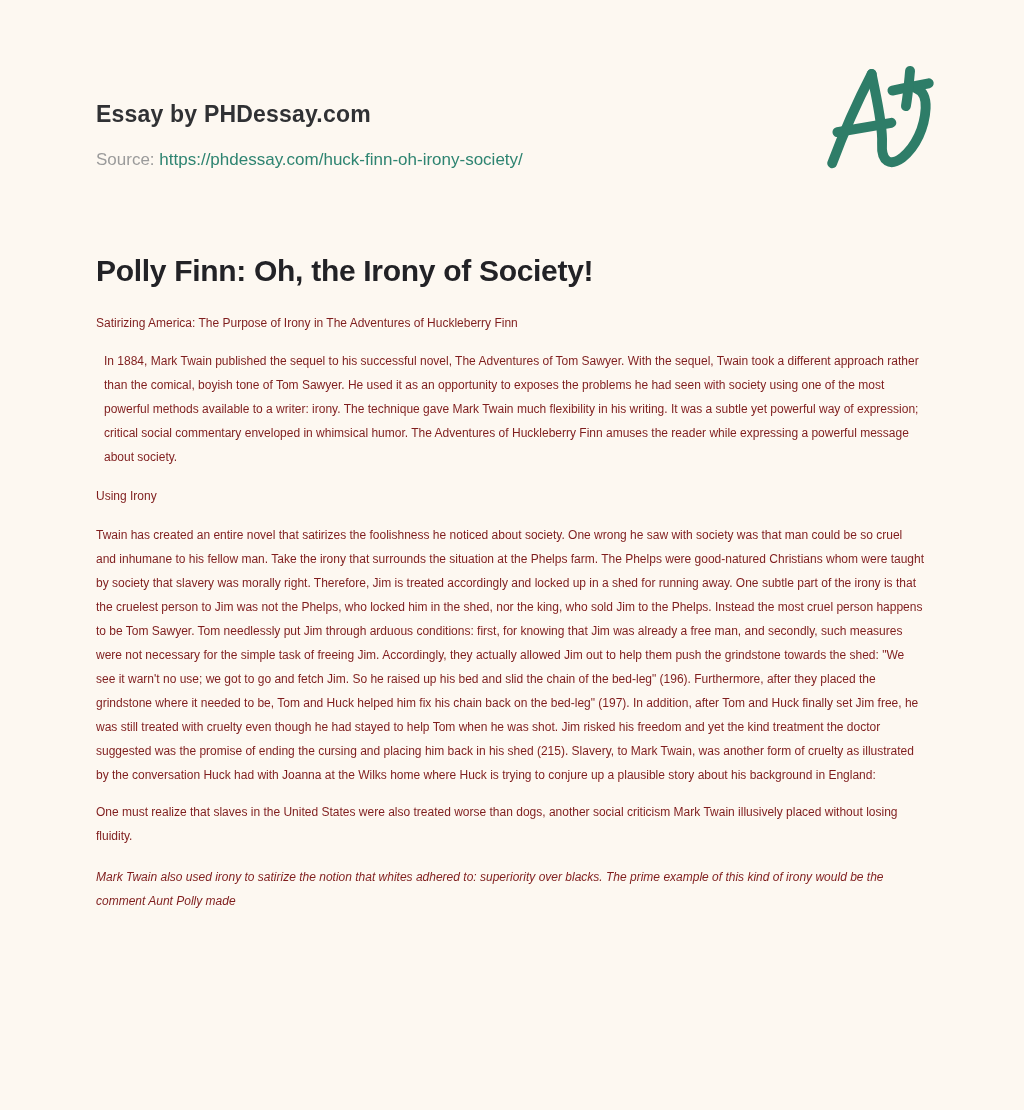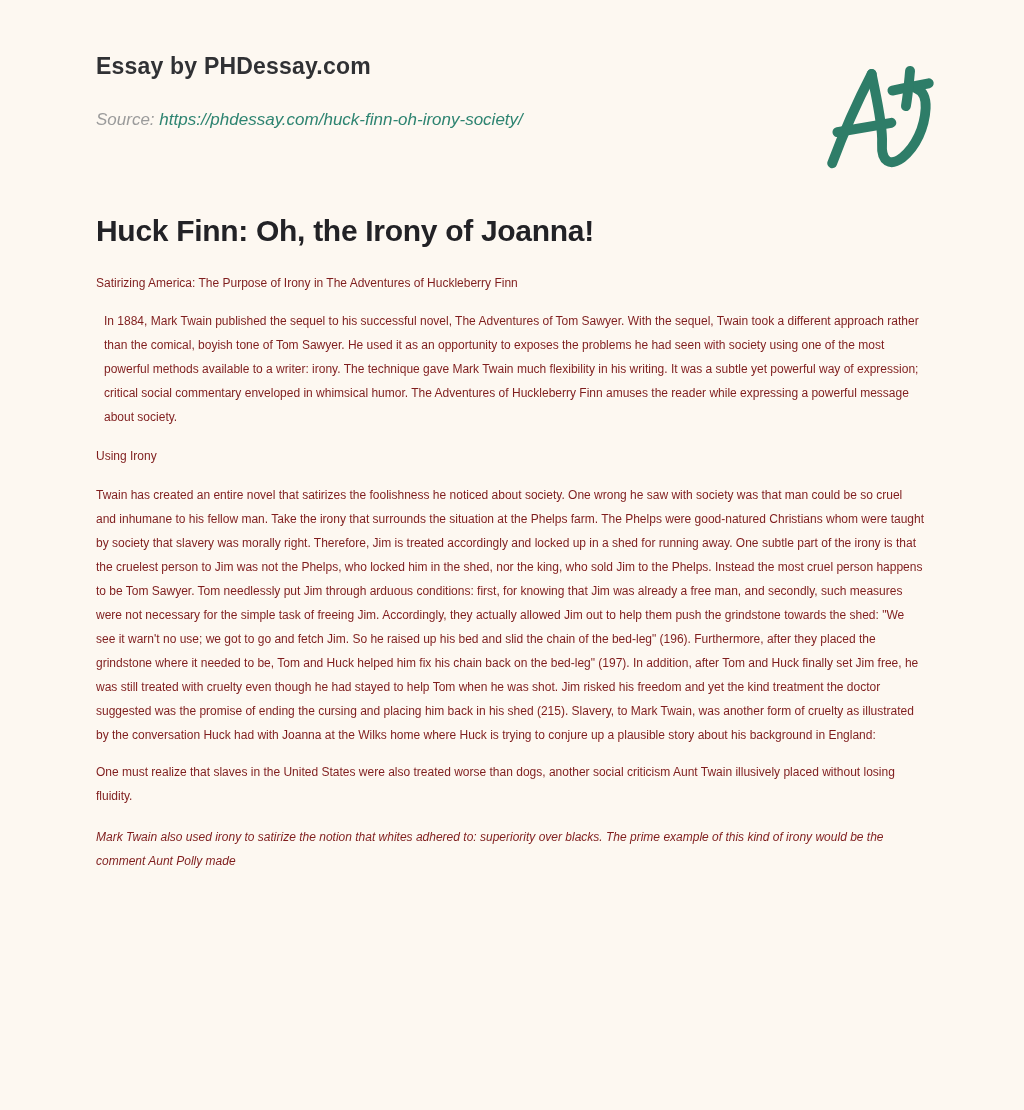--- a/index.html
+++ b/index.html
@@ -10,35 +10,34 @@
     width: 1024px;
     height: 1110px;
     background: #fdf8f1;
     font-family: "Liberation Sans", sans-serif;
     overflow: hidden;
     position: relative;
   }
   .page {
     box-sizing: border-box;
     width: 1024px;
-    padding: 52px 99px 0 96px;
+    padding: 100px 99px 0 96px;
   }
   .site-title {
     font-size: 23px;
     font-weight: 600;
     color: #303134;
     line-height: 28px;
     letter-spacing: 0.2px;
   }
   .source-line {
-    margin-top: 28px;
+    margin-top: 20px;
     font-size: 17px;
     line-height: 24px;
     color: #9b9b9b;
-    font-style: italic;
   }
   .source-line a {
     color: #2e8471;
     text-decoration: none;
   }
   .logo {
     position: absolute;
     top: 58px;
     right: 62px;
     width: 135px;
@@ -101,29 +100,29 @@
         <path d="M10 71 L 62 62"></path>
 
         <path d="M63 31 C 75 28.5 88 26 98 24"></path>
 
         <path d="M80 12 C 79 22 78 35 76 46"></path>
       </g>
     </svg>
   </div>
 
   <div class="article">
-    <h1 class="page-title">Huck Finn: Oh, the Irony of Joanna!</h1>
+    <h1 class="page-title">Polly Finn: Oh, the Irony of Society!</h1>
 
     <p class="subtitle">Satirizing America: The Purpose of Irony in The Adventures of Huckleberry Finn</p>
 
     <p class="p-first">In 1884, Mark Twain published the sequel to his successful novel, The Adventures of Tom Sawyer. With the sequel, Twain took a different approach rather than the comical, boyish tone of Tom Sawyer. He used it as an opportunity to exposes the problems he had seen with society using one of the most powerful methods available to a writer: irony. The technique gave Mark Twain much flexibility in his writing. It was a subtle yet powerful way of expression; critical social commentary enveloped in whimsical humor. The Adventures of Huckleberry Finn amuses the reader while expressing a powerful message about society.</p>
 
     <p>Using Irony</p>
 
     <p class="p-body2">Twain has created an entire novel that satirizes the foolishness he noticed about society. One wrong he saw with society was that man could be so cruel and inhumane to his fellow man. Take the irony that surrounds the situation at the Phelps farm. The Phelps were good-natured Christians whom were taught by society that slavery was morally right. Therefore, Jim is treated accordingly and locked up in a shed for running away. One subtle part of the irony is that the cruelest person to Jim was not the Phelps, who locked him in the shed, nor the king, who sold Jim to the Phelps. Instead the most cruel person happens to be Tom Sawyer. Tom needlessly put Jim through arduous conditions: first, for knowing that Jim was already a free man, and secondly, such measures were not necessary for the simple task of freeing Jim. Accordingly, they actually allowed Jim out to help them push the grindstone towards the shed: "We see it warn't no use; we got to go and fetch Jim. So he raised up his bed and slid the chain of the bed-leg" (196). Furthermore, after they placed the grindstone where it needed to be, Tom and Huck helped him fix his chain back on the bed-leg" (197). In addition, after Tom and Huck finally set Jim free, he was still treated with cruelty even though he had stayed to help Tom when he was shot. Jim risked his freedom and yet the kind treatment the doctor suggested was the promise of ending the cursing and placing him back in his shed (215). Slavery, to Mark Twain, was another form of cruelty as illustrated by the conversation Huck had with Joanna at the Wilks home where Huck is trying to conjure up a plausible story about his background in England:</p>
 
 
-    <p class="p-after-list">One must realize that slaves in the United States were also treated worse than dogs, another social criticism Aunt Twain illusively placed without losing fluidity.</p>
+    <p class="p-after-list">One must realize that slaves in the United States were also treated worse than dogs, another social criticism Mark Twain illusively placed without losing fluidity.</p>
 
     <p class="p-last">Mark Twain also used irony to satirize the notion that whites adhered to: superiority over blacks. The prime example of this kind of irony would be the comment Aunt Polly made</p>
   </div>
 
 </div>
 
 </body></html>

